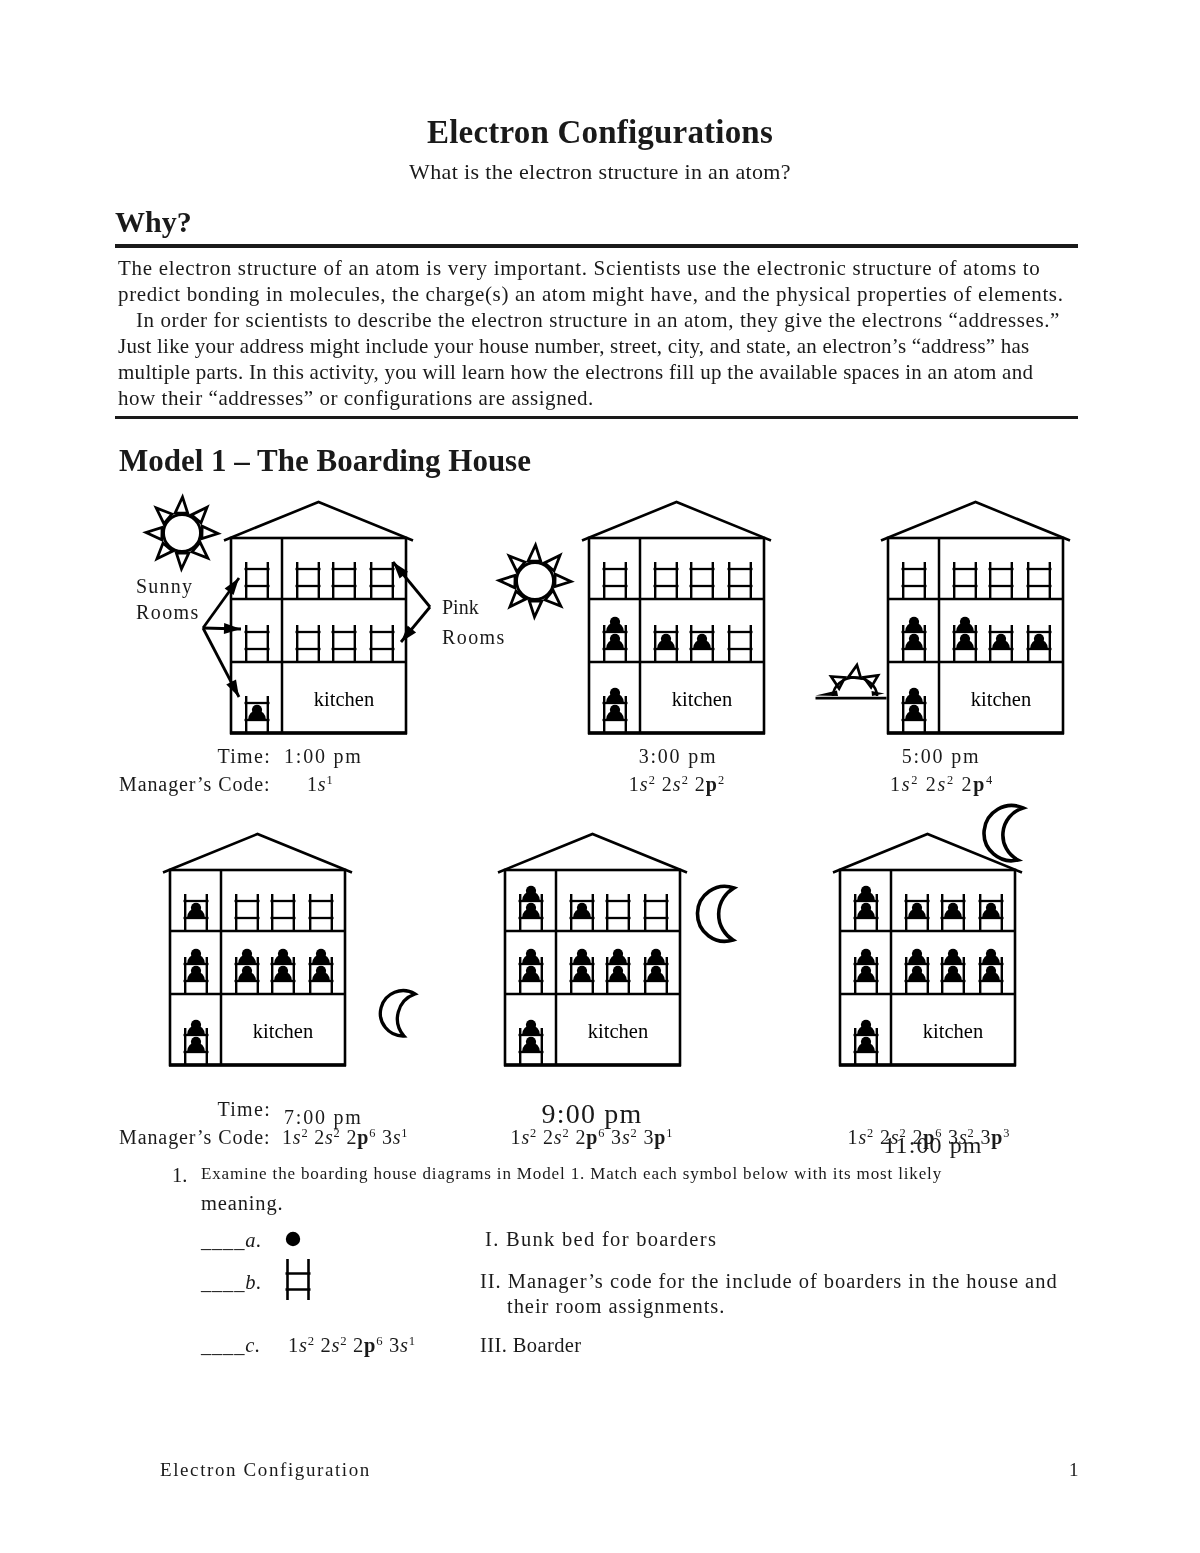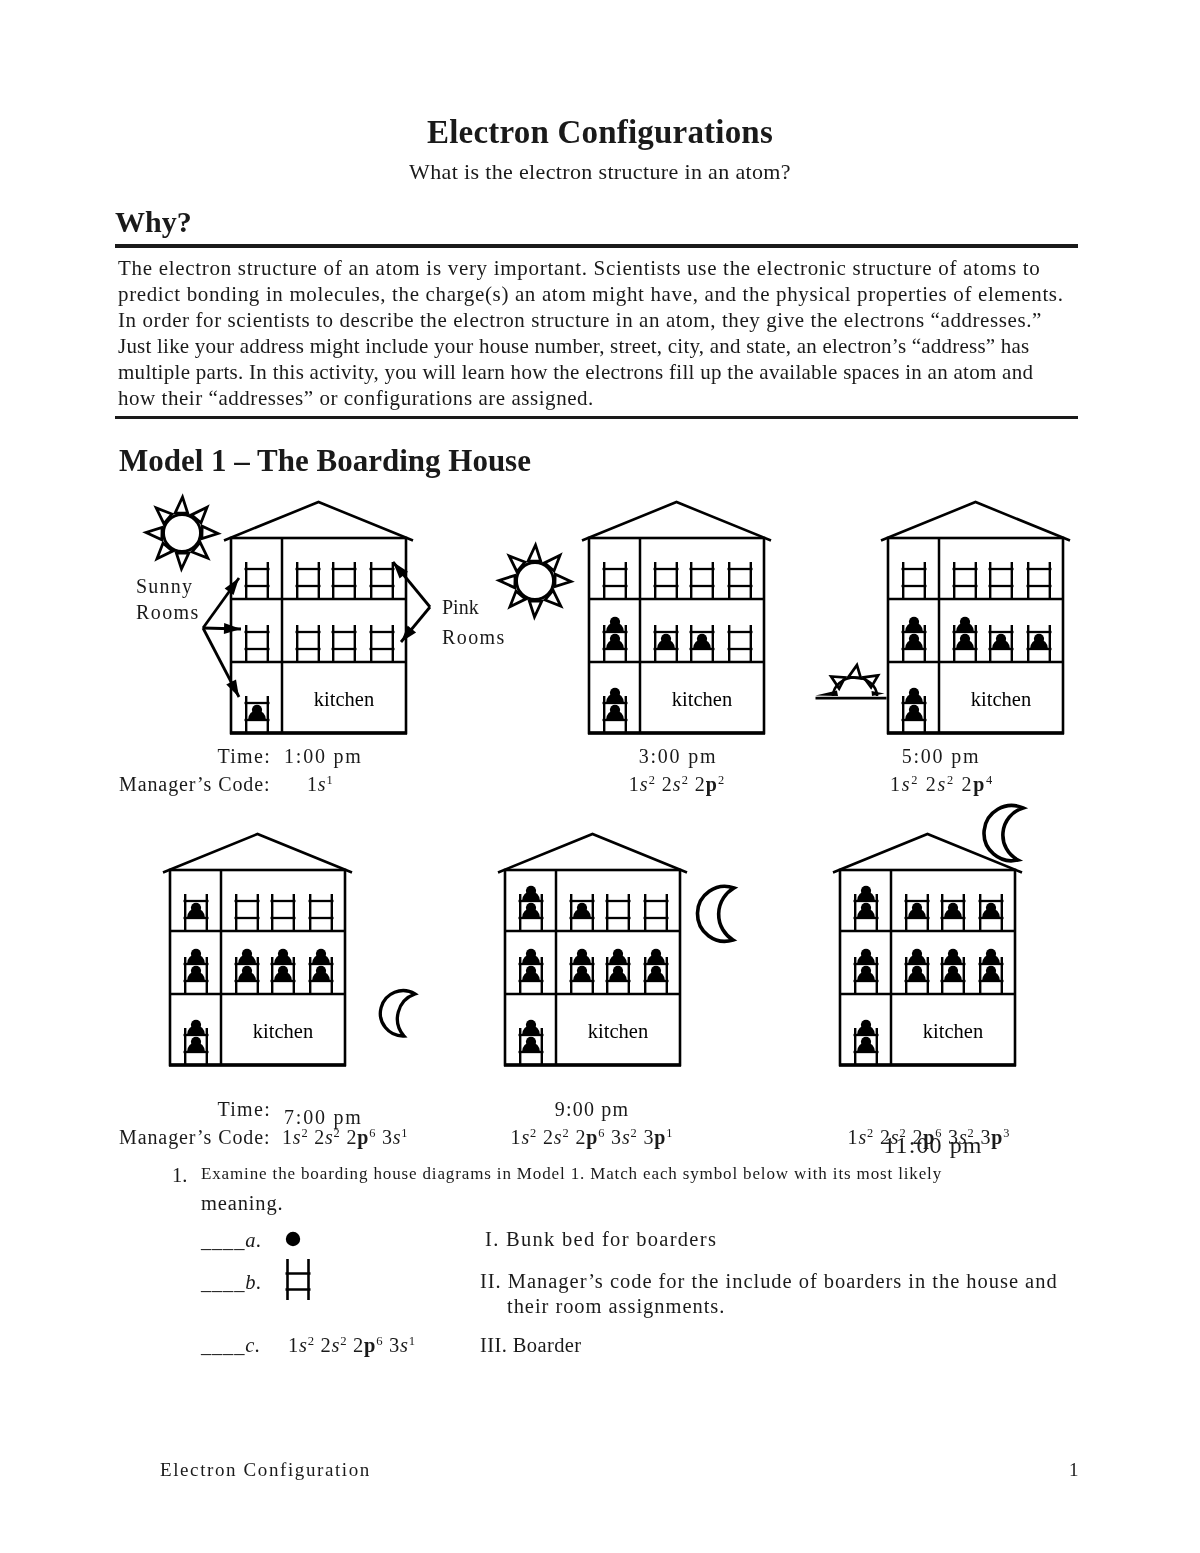--- a/index.html
+++ b/index.html
@@ -14,21 +14,21 @@
 <div class="t" style="left:600px;top:114px;transform:translateX(-50%);font-size:33px;font-weight:bold;letter-spacing:0.2px;">Electron Configurations</div>
 
 <div class="t" style="left:600px;top:159px;transform:translateX(-50%);font-size:22px;letter-spacing:0.35px;">What is the electron structure in an atom?</div>
 
 <div class="t" style="left:115px;top:205px;font-size:30px;font-weight:bold;">Why?</div>
 
 <div class="rule" style="left:115px;top:244px;width:963px;height:3.5px;"></div>
 
 <div class="t" style="left:118px;top:256px;font-size:21px;letter-spacing:0.70px;">The electron structure of an atom is very important. Scientists use the electronic structure of atoms to</div>
 <div class="t" style="left:118px;top:282px;font-size:21px;letter-spacing:0.64px;">predict bonding in molecules, the charge(s) an atom might have, and the physical properties of elements.</div>
-<div class="t" style="left:118px;top:308px;font-size:21px;letter-spacing:0.58px;">In order for scientists to describe the electron structure in an atom, they give the electrons “addresses.”</div>
+<div class="t" style="left:136px;top:308px;font-size:21px;letter-spacing:0.58px;">In order for scientists to describe the electron structure in an atom, they give the electrons “addresses.”</div>
 <div class="t" style="left:118px;top:334px;font-size:21px;letter-spacing:0.22px;">Just like your address might include your house number, street, city, and state, an electron’s “address” has</div>
 <div class="t" style="left:118px;top:360px;font-size:21px;letter-spacing:0.28px;">multiple parts. In this activity, you will learn how the electrons fill up the available spaces in an atom and</div>
 <div class="t" style="left:118px;top:386px;font-size:21px;letter-spacing:0.54px;">how their “addresses” or configurations are assigned.</div>
 
 <div class="rule" style="left:115px;top:416px;width:963px;height:3px;"></div>
 
 <div class="t" style="left:119px;top:443px;font-size:31px;font-weight:bold;">Model 1 – The Boarding House</div>
 
 <div class="t" style="left:136px;top:575px;font-size:20px;letter-spacing:1.2px;">Sunny</div>
 <div class="t" style="left:136px;top:601px;font-size:20px;letter-spacing:1.4px;">Rooms</div>
@@ -42,21 +42,21 @@
 <div class="t" style="left:307px;top:773px;font-size:20px;letter-spacing:0.8px;">1<i>s</i><sup>1</sup></div>
 <div class="t" style="left:678px;top:745px;font-size:20px;letter-spacing:1.8px;transform:translateX(-50%);">3:00 pm</div>
 <div class="t" style="left:677px;top:773px;font-size:20px;letter-spacing:1.0px;transform:translateX(-50%);">1<i>s</i><sup>2</sup> 2<i>s</i><sup>2</sup> 2<b>p</b><sup>2</sup></div>
 <div class="t" style="left:941px;top:745px;font-size:20px;letter-spacing:1.8px;transform:translateX(-50%);">5:00 pm</div>
 <div class="t" style="left:942px;top:773px;font-size:20px;letter-spacing:1.7px;transform:translateX(-50%);font-family:Liberation Serif, serif;">1<i>s</i><sup>2</sup> 2<i>s</i><sup>2</sup> 2<b>p</b><sup>4</sup></div>
 
 <div class="t" style="left:271px;top:1098px;font-size:20px;letter-spacing:1.3px;transform:translateX(-100%);">Time:</div>
 <div class="t" style="left:284px;top:1098px;font-size:20px;letter-spacing:1.8px;margin-top:8px;">7:00 pm</div>
 <div class="t" style="left:119px;top:1126px;font-size:20px;letter-spacing:0.9px;">Manager’s Code:</div>
 <div class="t" style="left:282px;top:1126px;font-size:20px;letter-spacing:0.8px;">1<i>s</i><sup>2</sup> 2<i>s</i><sup>2</sup> 2<b>p</b><sup>6</sup> 3<i>s</i><sup>1</sup></div>
-<div class="t" style="left:592px;top:1098px;font-size:20px;letter-spacing:1.2px;transform:translateX(-50%);">9:00 pm</div>
+<div class="t" style="left:592px;top:1098px;font-size:28px;letter-spacing:1.2px;transform:translateX(-50%);">9:00 pm</div>
 <div class="t" style="left:592px;top:1126px;font-size:20px;letter-spacing:0.85px;transform:translateX(-50%);">1<i>s</i><sup>2</sup> 2<i>s</i><sup>2</sup> 2<b>p</b><sup>6</sup> 3<i>s</i><sup>2</sup> 3<b>p</b><sup>1</sup></div>
 <div class="t" style="left:933px;top:1098px;font-size:24px;letter-spacing:1.1px;transform:translateX(-50%);margin-top:34px;">11:00 pm</div>
 <div class="t" style="left:929px;top:1126px;font-size:20px;letter-spacing:0.85px;transform:translateX(-50%);">1<i>s</i><sup>2</sup> 2<i>s</i><sup>2</sup> 2<b>p</b><sup>6</sup> 3<i>s</i><sup>2</sup> 3<b>p</b><sup>3</sup></div>
 
 <div class="t" style="left:172px;top:1164px;font-size:20.5px;">1.</div>
 <div class="t" style="left:201px;top:1164px;font-size:17px;letter-spacing:0.86px;">Examine the boarding house diagrams in Model 1. Match each symbol below with its most likely</div>
 <div class="t" style="left:201px;top:1192px;font-size:20.5px;letter-spacing:0.85px;">meaning.</div>
 
 <div class="t" style="left:201px;top:1229px;font-size:20.5px;letter-spacing:0.8px;">____<i>a.</i></div>
 <div class="t" style="left:485px;top:1228px;font-size:20.5px;letter-spacing:1.3px;">I. Bunk bed for boarders</div>

